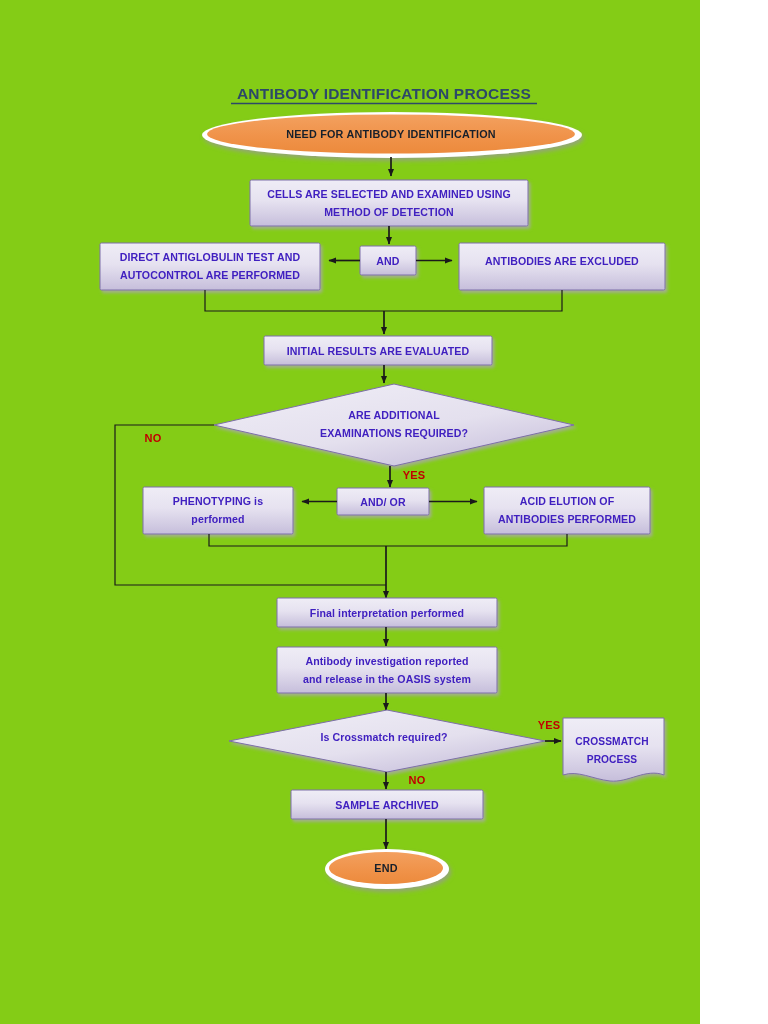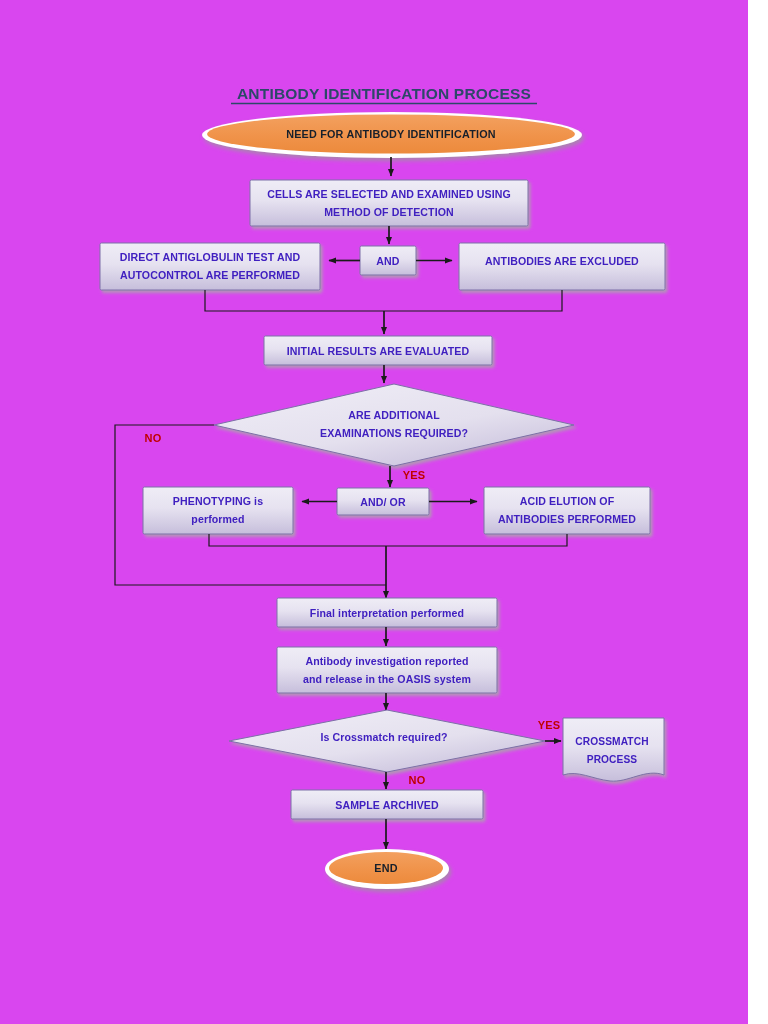--- a/index.html
+++ b/index.html
@@ -11,22 +11,21 @@
   body {
     width: 768px;
     height: 1024px;
     font-family: "Liberation Sans", sans-serif;
     overflow: hidden;
   }
   #page {
     position: relative;
     width: 700px;
     height: 1024px;
-    background: #d946ef;
-    padding-left: 48px;
+    background: #84cc16;
   }
   svg.flow {
     position: absolute;
     left: 0;
     top: 0;
     width: 768px;
     height: 1024px;
   }
   .ttl {
     font-family: "Liberation Sans", sans-serif;

